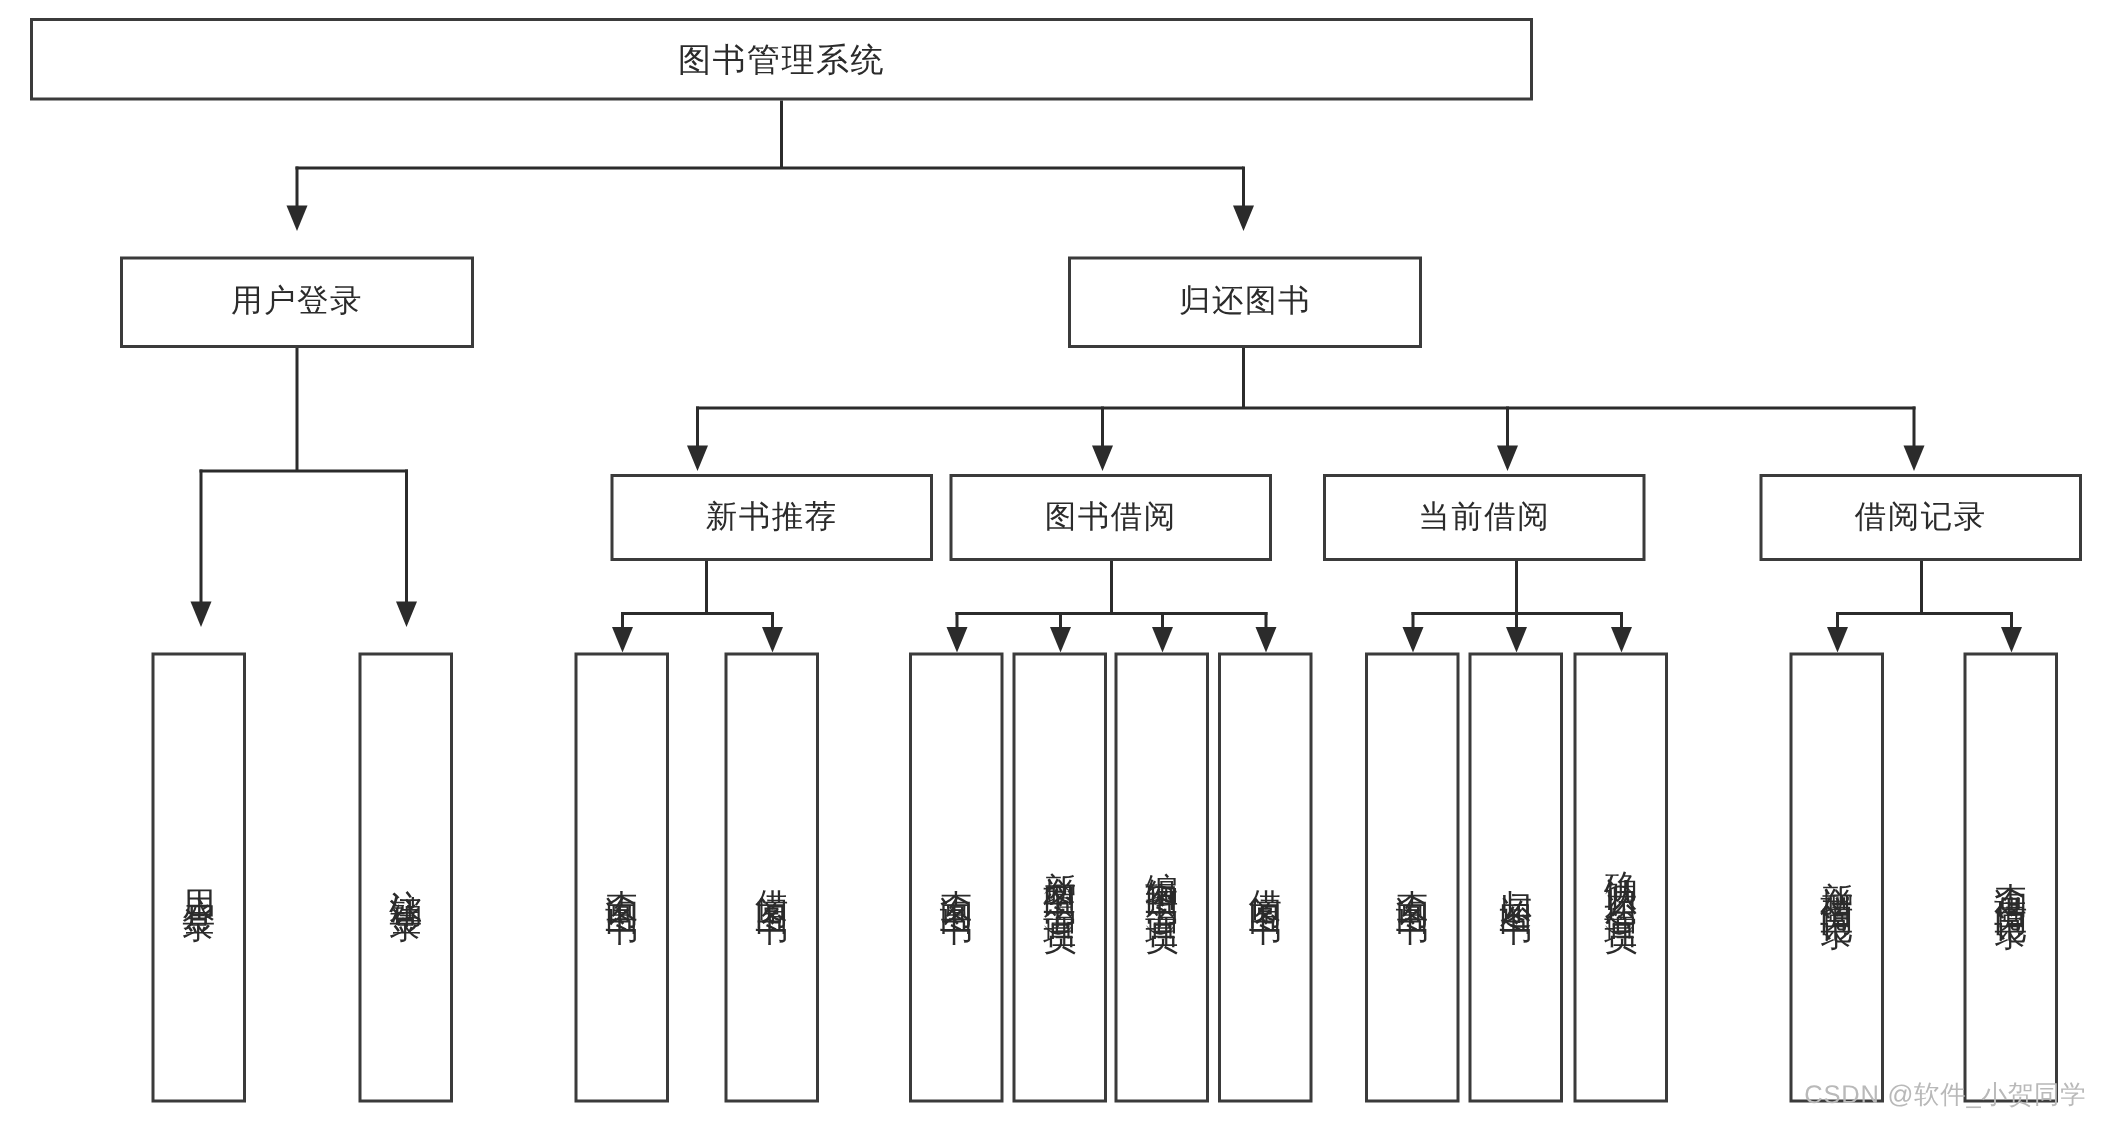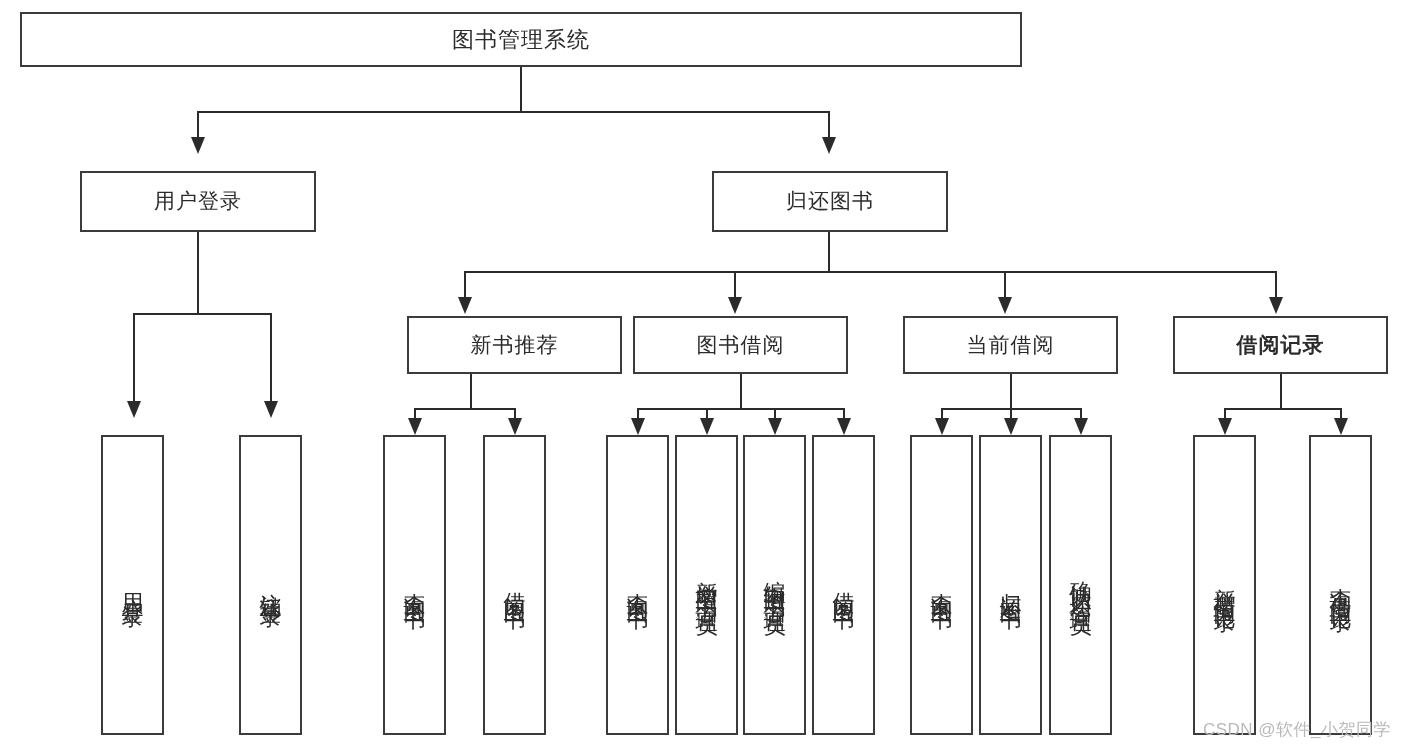--- a/index.html
+++ b/index.html
@@ -123,25 +123,25 @@
   <div class="arrow" style="left:1269px;top:297px;"></div>
 
   <div class="node h-node" style="left:363px;top:316px;width:215px;height:58px;margin-left:44px;">
     <span class="lbl">新书推荐</span>
   </div>
 
   <div class="node h-node" style="left:633px;top:316px;width:215px;height:58px;">
     <span class="lbl">图书借阅</span>
   </div>
 
-  <div class="node h-node" style="left:903px;top:316px;width:215px;height:58px;">
+  <div class="node h-node" style="left:882px;top:316px;width:215px;height:58px;">
     <span class="lbl">当前借阅</span>
   </div>
 
-  <div class="node h-node" style="left:1173px;top:316px;width:215px;height:58px;font-weight:bold;">
+  <div class="node h-node" style="left:1173px;top:316px;width:215px;height:58px;">
     <span class="lbl">借阅记录</span>
   </div>
 
   <div class="vline" style="left:470px;top:374px;height:35px;"></div>
   <div class="hline" style="left:414px;top:408px;width:102px;"></div>
   <div class="vline" style="left:414px;top:408px;height:12px;"></div>
   <div class="vline" style="left:514px;top:408px;height:12px;"></div>
   <div class="arrow" style="left:408px;top:418px;"></div>
   <div class="arrow" style="left:508px;top:418px;"></div>
 

